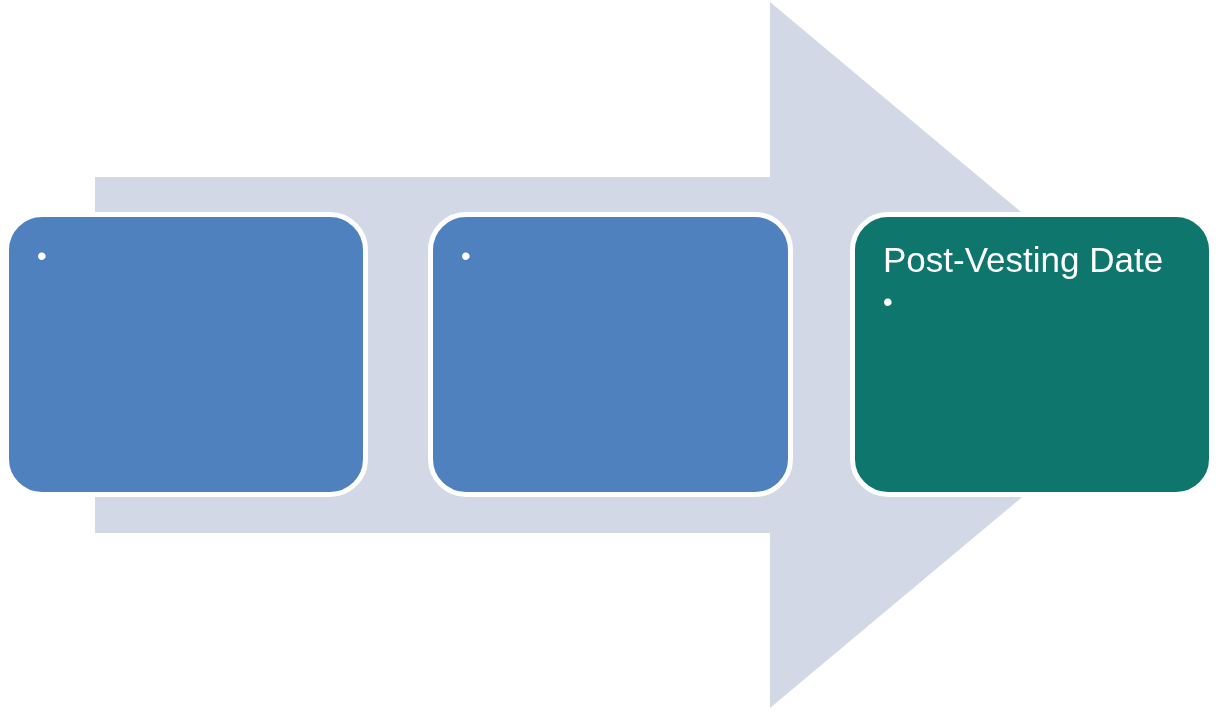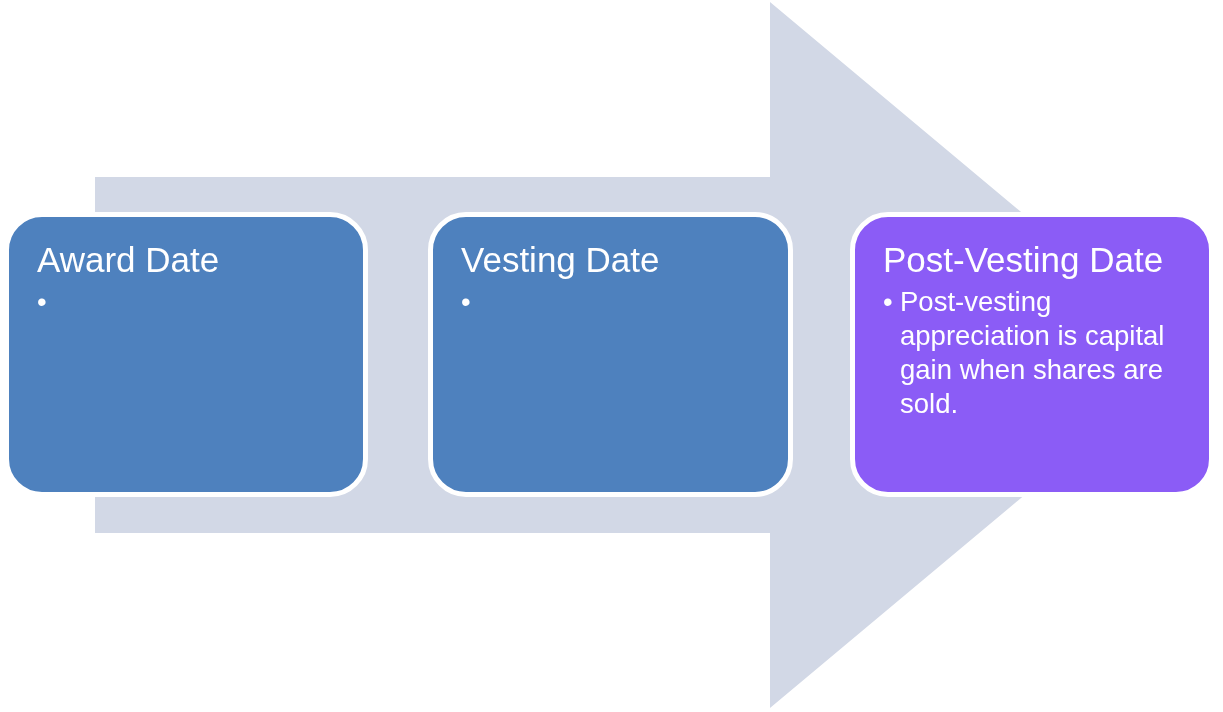--- a/index.html
+++ b/index.html
@@ -82,40 +82,37 @@
 </head>
 <body>
 
 <div id="stage">
 
   <svg id="arrow-layer" viewBox="0 0 1223 712" xmlns="http://www.w3.org/2000/svg">
     <polygon id="arrow-poly" points="95,177 770,177 770,2 1192,355 770,708 770,533 95,533" fill="#D2D8E6"></polygon>
   </svg>
 
   <div class="stage-box" id="box-1" style="background: rgb(78, 129, 190); border-color: rgb(255, 255, 255);">
-    <div class="box-title">Award Date</div>
     <ul class="box-bullets">
       <li>
         <span class="bullet-dot">•</span>
       </li>
     </ul>
   </div>
 
   <div class="stage-box" id="box-2" style="background: rgb(78, 129, 190); border-color: rgb(255, 255, 255);">
-    <div class="box-title">Vesting Date</div>
     <ul class="box-bullets">
       <li>
         <span class="bullet-dot">•</span>
       </li>
     </ul>
   </div>
 
-  <div class="stage-box" id="box-3" style="background: #8b5cf6; border-color: rgb(255, 255, 255);">
+  <div class="stage-box" id="box-3" style="background: #0f766e; border-color: rgb(255, 255, 255);">
     <div class="box-title">Post-Vesting Date</div>
     <ul class="box-bullets">
       <li>
         <span class="bullet-dot">•</span>
-        <span>Post-vesting appreciation is capital gain when shares are sold.</span>
       </li>
     </ul>
   </div>
 
 </div>
 
 </body></html>

